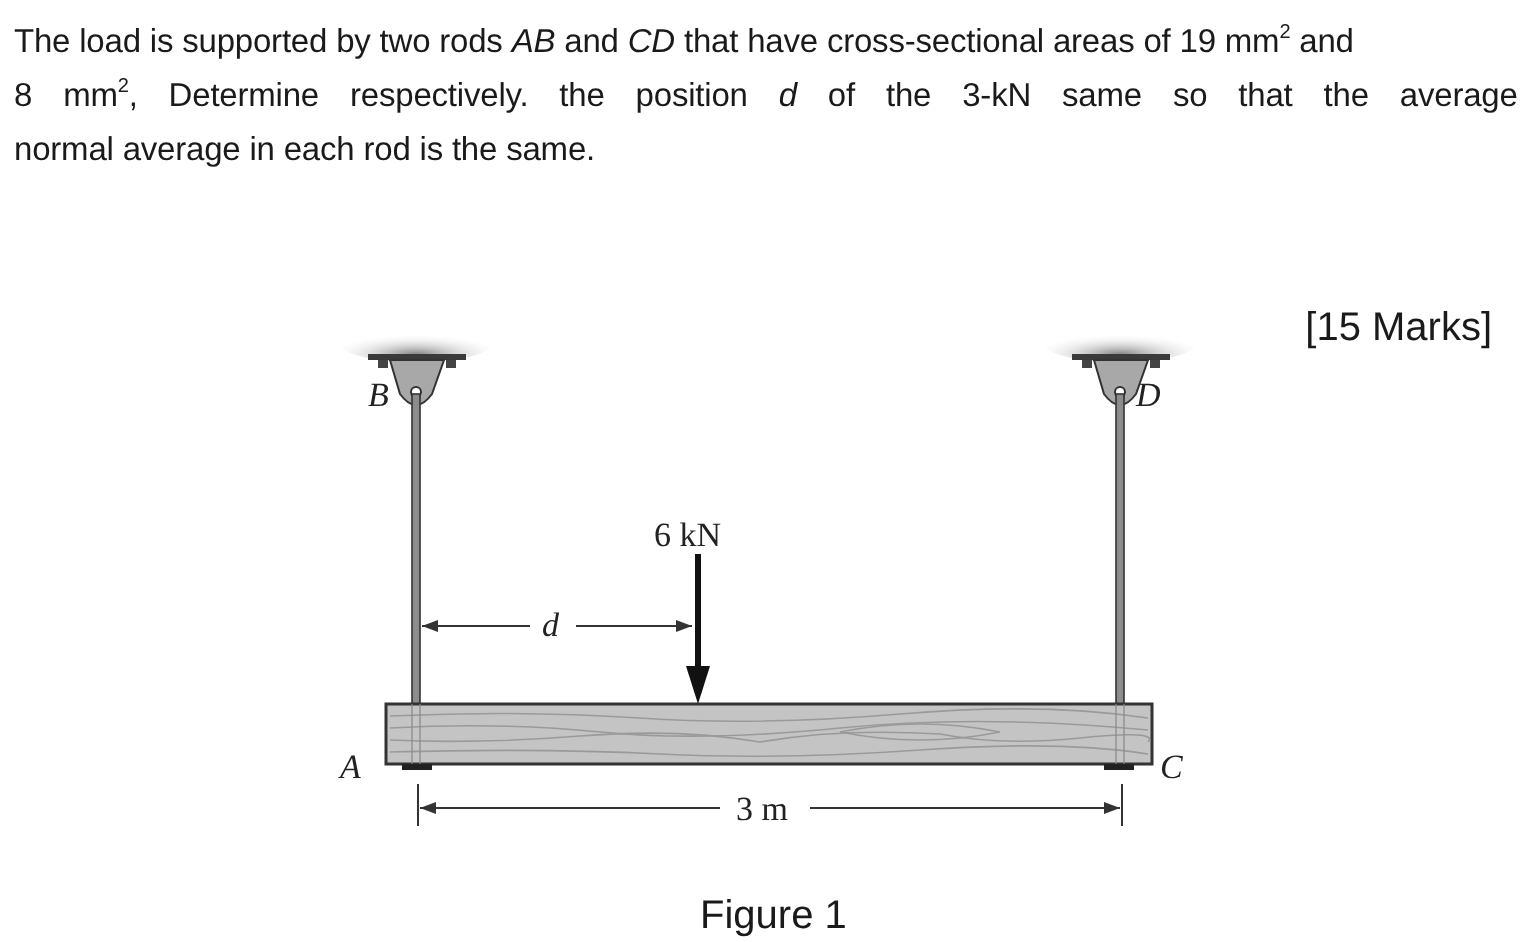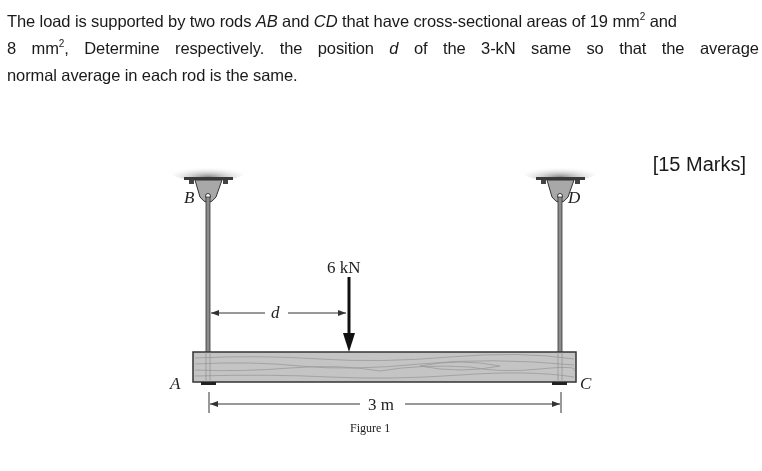--- a/index.html
+++ b/index.html
@@ -47,23 +47,22 @@
       left: 0;
       top: 0;
     }
     .fig-label {
       font-family: "Liberation Serif", serif;
       fill: #222;
     }
     .caption {
       position: absolute;
       left: 350px;
-      top: 421px;
-      font-size: 12px;
-      font-family: Liberation Serif, serif;
+      top: 447px;
+      font-size: 20px;
     }
   </style>
 </head>
 <body>
 
 <div class="problem-text">
   <span class="line"><span>The load is supported by two rods </span><i>AB</i><span> and </span><i>CD</i><span> that have cross-sectional areas of 19 mm</span><sup>2</sup><span> and</span></span>
   <span class="line justify">
     <span>8</span>
     <span><span>mm</span><sup>2</sup><span>,</span></span>

